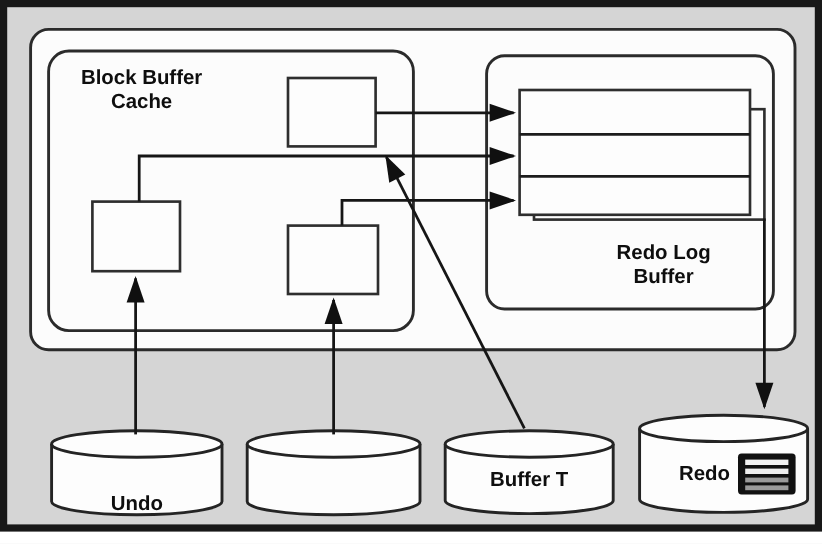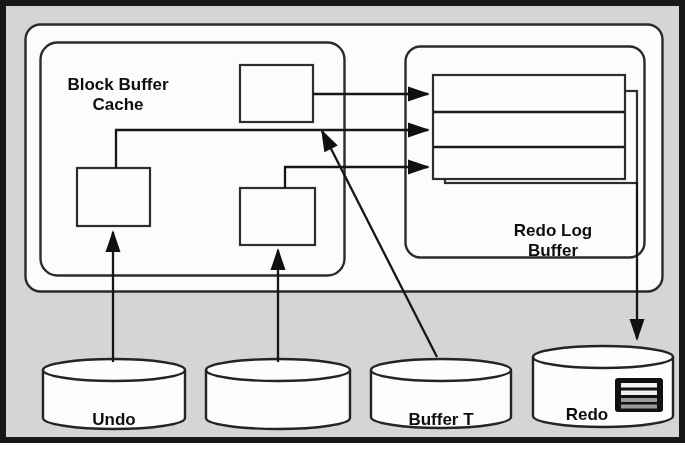--- a/index.html
+++ b/index.html
@@ -29,21 +29,20 @@
   .conn    { fill: none; stroke: #161616; stroke-width: 2.3; }
   .cyl     { fill: #fdfdfd; stroke: #242424; stroke-width: 2.4; }
   .lbl {
     position: absolute;
     font-weight: bold;
     font-size: 17px;
     line-height: 1.18;
     color: #0e0e0e;
     text-align: center;
     white-space: normal;
-    margin-top: 20px;
   }
 </style>
 </head>
 <body>
 
 <div class="stage">
 
   <svg viewBox="0 0 685 453" width="685" height="453" aria-hidden="true">
     <defs>
       <marker id="ah" markerUnits="userSpaceOnUse" markerWidth="26" markerHeight="20" refX="22" refY="9" orient="auto">
@@ -99,20 +98,20 @@
       <rect x="621" y="390.5" width="36" height="4.5" fill="#eeeeee"></rect>
       <rect x="621" y="398" width="36" height="4" fill="#9a9a9a"></rect>
       <rect x="621" y="404.5" width="36" height="4" fill="#9a9a9a"></rect>
     </g>
   </svg>
 
   <div class="lbl" style="left:57px; top:55px; width:122px;">Block Buffer Cache</div>
 
   <div class="lbl" style="left:501px; top:201px; width:104px;">Redo Log Buffer</div>
 
-  <div class="lbl" style="left:54px; top:390px; width:120px;">Undo</div>
+  <div class="lbl" style="left:54px; top:410px; width:120px;">Undo</div>
 
 
   <div class="lbl" style="left:381px; top:390px; width:120px;">Buffer T</div>
 
   <div class="lbl" style="left:545px; top:385px; width:84px;">Redo</div>
 
 </div>
 
 </body></html>

